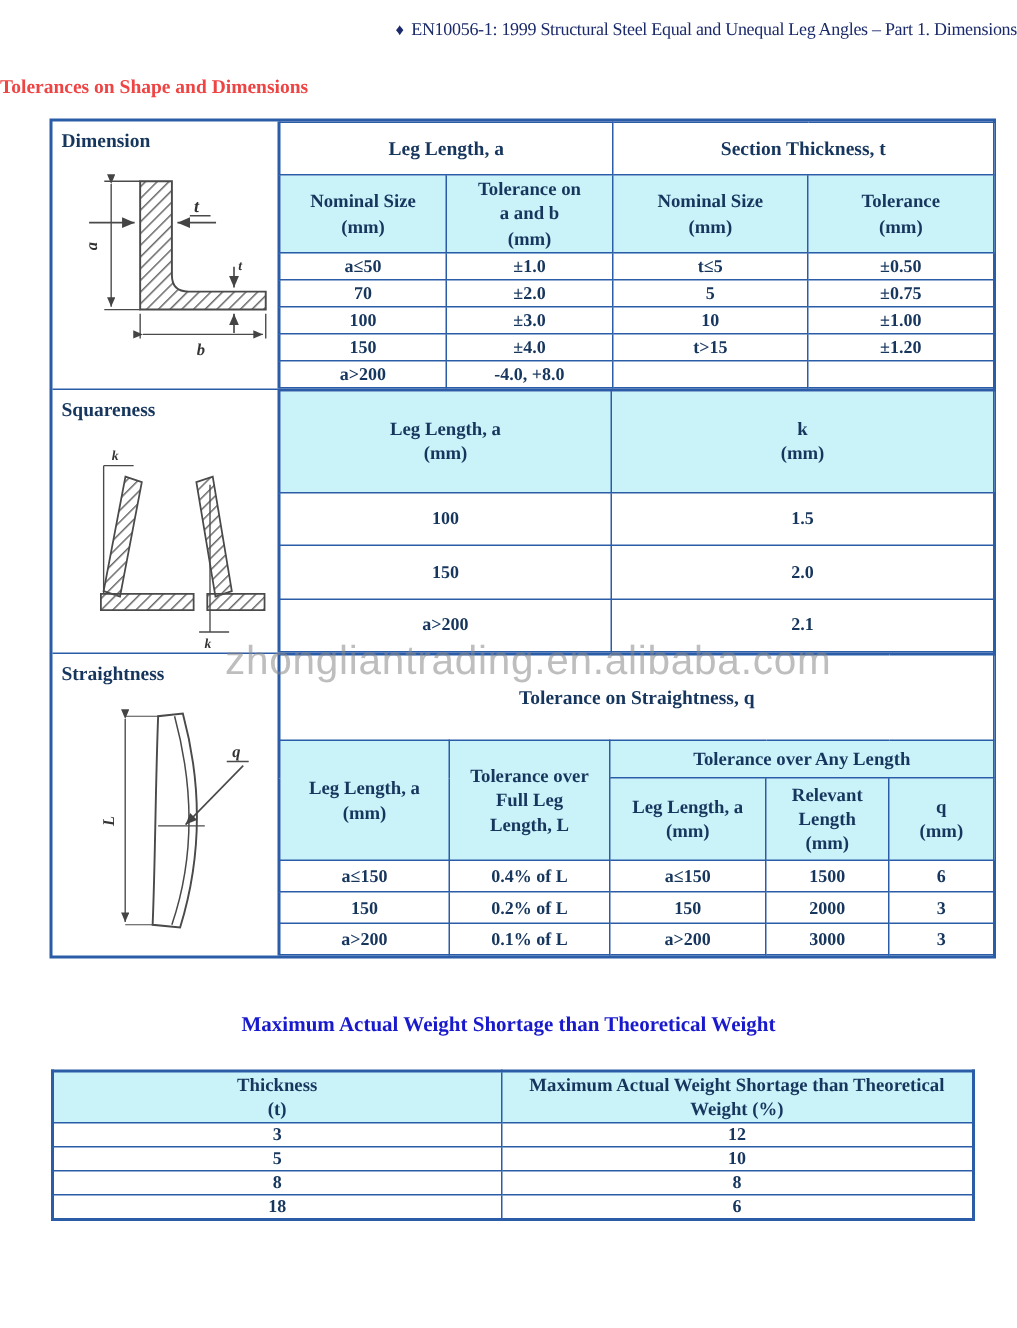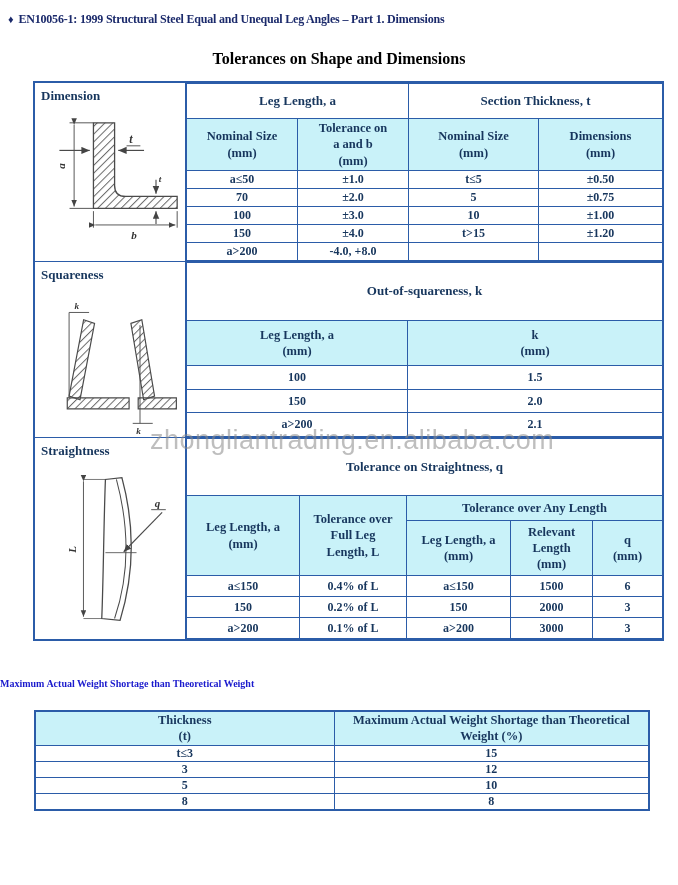--- a/index.html
+++ b/index.html
@@ -7,28 +7,28 @@
     position:relative;
     width:678px;height:885px;
     background:#fff;
     overflow:hidden;
     font-family:"Liberation Serif","DejaVu Serif",serif;
     color:#17365d;
   }
   
   .bullet{
     margin:12px 0 0 8px;
-    font-size:12px;font-weight:bold;color:#1b2a6b;
-    letter-spacing:-0.2px;white-space:nowrap;
+    font-size:12px;font-weight:normal;color:#1b2a6b;
+    letter-spacing:-0.2px;white-space:nowrap;text-align:right;
   }
   .bullet + .bullet{margin-top:23px;}
   .bullet .diamond{font-size:11px;margin-right:5px;}
   .doc-title{
-    margin-top:23px;text-align:center;
-    font-size:16px;font-weight:bold;color:#000000;
+    margin-top:23px;
+    font-size:13px;font-weight:bold;color:#ef4444;
   }
   
   .maintable{
     margin:13px 0 0 33px;width:631px;
     border:2px solid #2b5ca8;
     box-sizing:border-box;
   }
   .trow{display:flex;}
   .trow + .trow{border-top:1.5px solid #2b5ca8;}
   .side{
@@ -47,22 +47,22 @@
     padding:0 2px;box-sizing:border-box;
   }
   .sect th{font-size:12.5px;background:#c9f2f9;white-space:pre-line;line-height:1.3;}
   .sect th.span-head{background:#ffffff;font-size:13px;}
   .sect td{font-size:12px;}
   .h35{height:35px;} .h52{height:52px;} .h18{height:18px;}
   .h40{height:40px;} .h21{height:21px;} .h55{height:55px;}
   .h25{height:25px;} .h57{height:57px;}
   
   .w-title{
-    margin-top:37px;text-align:left;
-    font-size:10px;font-weight:bold;color:#1a1acd;
+    margin-top:37px;text-align:center;
+    font-size:14px;font-weight:bold;color:#1a1acd;
   }
   .wtable{
     margin:21px 0 0 34px;width:614px;
     border-collapse:collapse;table-layout:fixed;
   }
   .wtable th,.wtable td{
     border:1.5px solid #2b5ca8;
     font-weight:bold;color:#17365d;text-align:center;vertical-align:middle;
     padding:0 5px;box-sizing:border-box;
   }
@@ -137,21 +137,21 @@
             <th class="span-head h35" colspan="2">Section Thickness, t</th>
           </tr>
           <tr>
             <th class="h52">Nominal Size
 (mm)</th>
             <th class="h52">Tolerance on
 a and b
 (mm)</th>
             <th class="h52">Nominal Size
 (mm)</th>
-            <th class="h52">Dimensions
+            <th class="h52">Tolerance
 (mm)</th>
           </tr>
           <tr>
             <td class="h18">a≤50</td>
             <td class="h18">±1.0</td>
             <td class="h18">t≤5</td>
             <td class="h18">±0.50</td>
           </tr>
           <tr>
             <td class="h18">70</td>
@@ -203,23 +203,20 @@
           <text class="diag-text" x="104" y="162" font-size="10">k</text>
         </svg>
       </div>
       <div class="sect">
         <table>
           <colgroup>
               <col style="width:221px">
               <col style="width:255px">
             </colgroup>
           <tbody>
-              <tr>
-            <th class="span-head h52" colspan="2">Out-of-squareness, k</th>
-          </tr>
           <tr>
             <th class="h40">Leg Length, a
 (mm)</th>
             <th class="h40">k
 (mm)</th>
           </tr>
           <tr>
             <td class="h21">100</td>
             <td class="h21">1.5</td>
           </tr>
@@ -323,33 +320,33 @@
         <col style="width:315px">
       </colgroup>
     <tbody>
         <tr>
       <th>Thickness
 (t)</th>
       <th>Maximum Actual Weight Shortage than Theoretical
 Weight  (%)</th>
     </tr>
     <tr>
-      <td>t≤3</td>
-      <td>15</td>
-    </tr>
-    <tr>
       <td>3</td>
       <td>12</td>
     </tr>
     <tr>
       <td>5</td>
       <td>10</td>
     </tr>
     <tr>
       <td>8</td>
       <td>8</td>
     </tr>
+    <tr>
+      <td>18</td>
+      <td>6</td>
+    </tr>
   </tbody>
     </table>
 
   <div class="watermark">zhongliantrading.en.alibaba.com</div>
 
 </div>
 
 </body></html>

